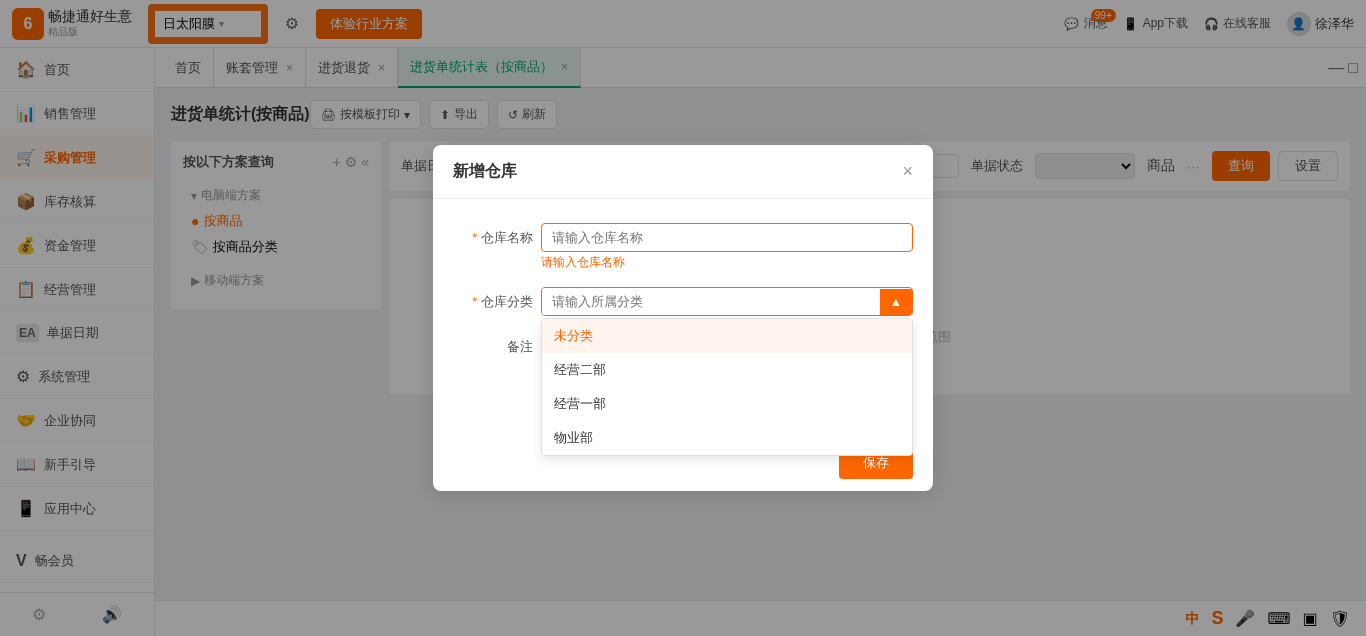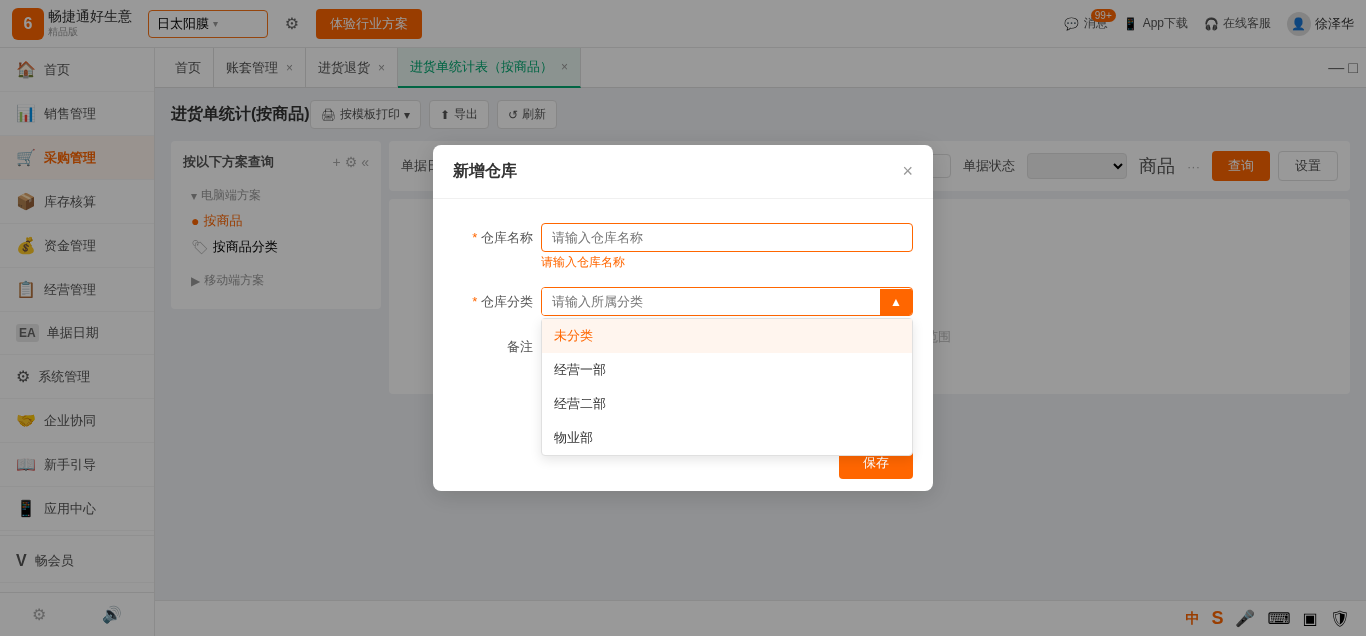--- a/index.html
+++ b/index.html
@@ -25,21 +25,21 @@
       width: 32px; height: 32px;
       background: #f60;
       border-radius: 6px;
       display: flex; align-items: center; justify-content: center;
       color: #fff; font-size: 16px; font-weight: bold;
     }
     .logo-text { font-size: 14px; color: #333; line-height: 1.2; }
     .logo-sub { font-size: 10px; color: #999; }
     .store-selector {
       display: flex; align-items: center; gap: 4px;
-      border: 1px solid #f97316; border-radius: 4px;
+      border: 7px solid #f97316; border-radius: 4px;
       padding: 4px 8px; cursor: pointer; background: #fff;
       min-width: 120px;
     }
     .settings-btn {
       width: 32px; height: 32px; border: none; background: none;
       cursor: pointer; color: #666; font-size: 16px; display: flex; align-items: center; justify-content: center;
     }
     .trial-btn {
       background: #ff6600; color: #fff; border: none; border-radius: 4px;
       padding: 6px 14px; cursor: pointer; font-size: 13px;
@@ -495,21 +495,21 @@
           <div style="background:#fff;border-radius:4px;padding:10px 12px;margin-bottom:8px;">
             <div style="display:flex;align-items:center;gap:12px;">
               <span style="color:#555;font-size:13px;white-space:nowrap;">单据日期</span>
               <input class="filter-input" style="width: 180px;">
               <span style="color:#555;font-size:13px;white-space:nowrap;">付款账户</span>
               <input class="filter-input" style="width: 120px;">
               <span style="color:#555;font-size:13px;white-space:nowrap;">单据状态</span>
               <select class="filter-select" style="width:100px;">
                 <option></option>
               </select>
-              <span style="color:#555;font-size:18px;white-space:nowrap;">商品</span>
+              <span style="color:#555;font-size:14px;white-space:nowrap;">商品</span>
               <span style="color:#aaa;">···</span>
               <div style="margin-left:auto;display:flex;gap:8px;">
                 <button class="query-btn">查询</button>
                 <button class="set-btn">设置</button>
               </div>
             </div>
           </div>
 
           <div class="data-table">
             <div class="empty-state">
@@ -561,22 +561,22 @@
         <div class="form-control">
           <div class="dropdown-wrapper">
             <div class="dropdown-input-row">
               <input type="text" style="flex: 1 1 0%; border: none; padding: 6px 10px; font-size: 13px; outline: none;" placeholder="请输入所属分类">
               <div class="dropdown-arrow">
                 <span>▲</span>
               </div>
             </div>
             <div class="dropdown-list">
               <div class="dropdown-option selected">未分类</div>
+              <div class="dropdown-option">经营二部</div>
               <div class="dropdown-option">经营一部</div>
-              <div class="dropdown-option">经营二部</div>
               <div class="dropdown-option">物业部</div>
             </div>
           </div>
         </div>
       </div>
 
       <div class="form-row">
         <div class="form-label">备注</div>
         <div class="form-control">
           <textarea class="textarea-input" style=""></textarea>

